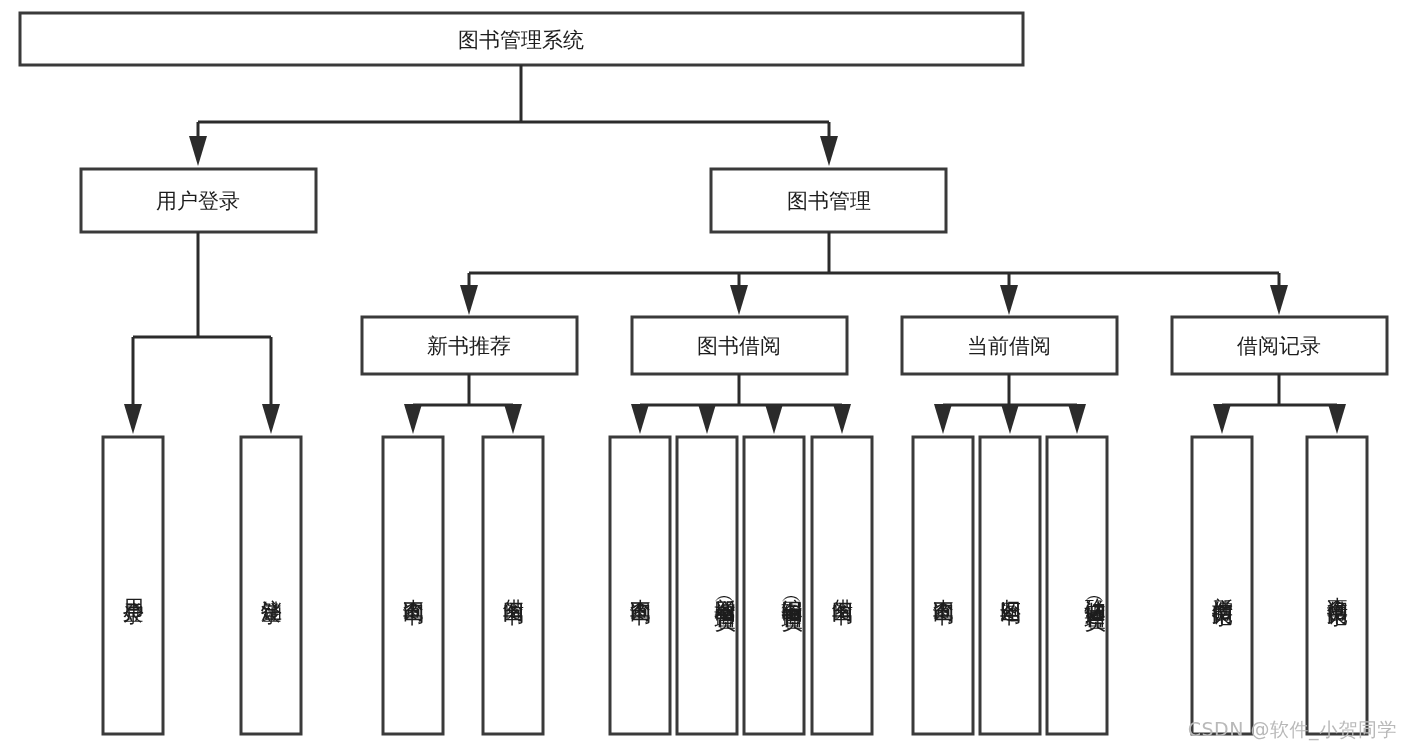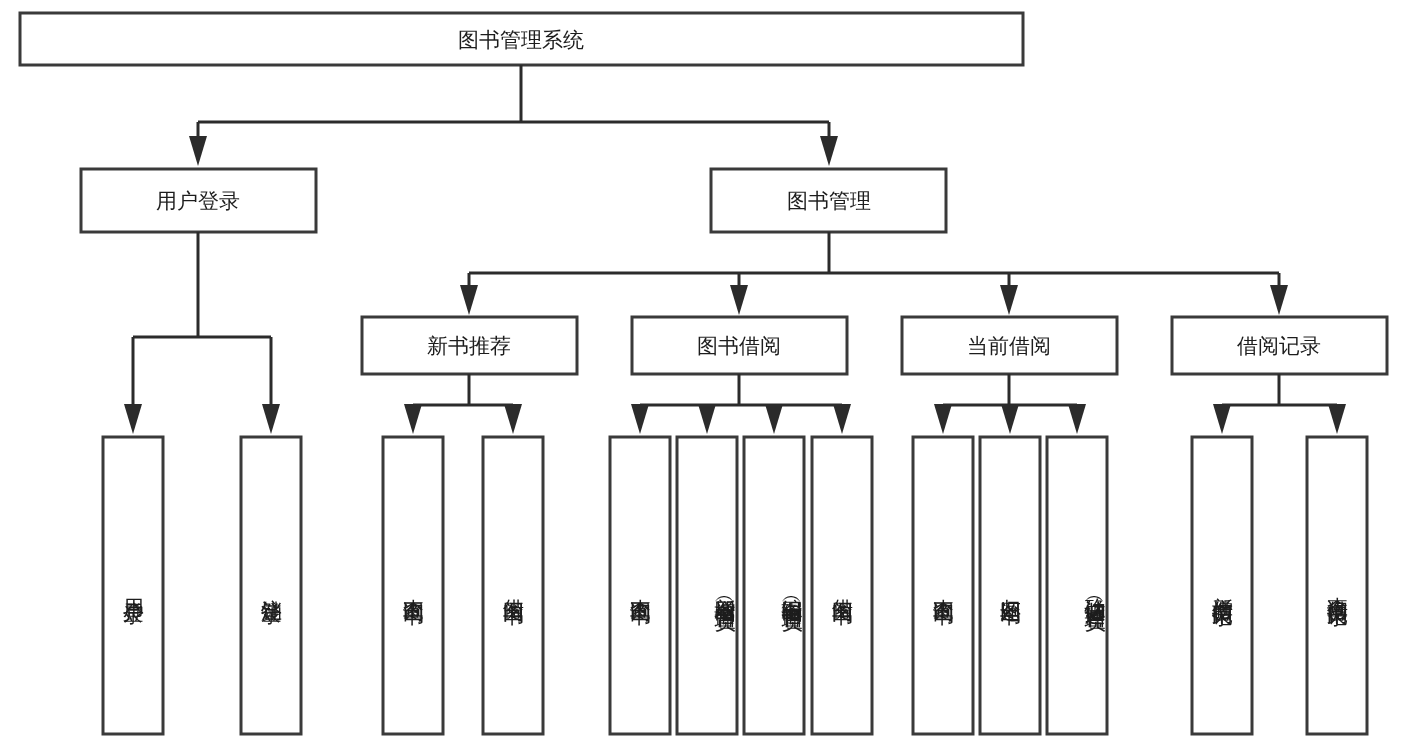--- a/index.html
+++ b/index.html
@@ -212,13 +212,14 @@
   <div class="leaf-label" style="left:744px; top:437px; width:60px; height:297px; align-items:flex-start; padding-top:8px; box-sizing:border-box;">编辑图书（管理员）</div>
   <div class="leaf-label" style="left:812px; top:437px; width:60px; height:297px;">借阅图书</div>
 
   <div class="leaf-label" style="left:913px; top:437px; width:60px; height:297px;">查询图书</div>
   <div class="leaf-label" style="left:980px; top:437px; width:60px; height:297px;">归还图书</div>
   <div class="leaf-label" style="left:1047px; top:437px; width:60px; height:297px; align-items:flex-start; padding-top:8px; box-sizing:border-box;">确认归还（管理员）</div>
 
   <div class="leaf-label" style="left:1192px; top:437px; width:60px; height:297px;">新增借阅记录</div>
   <div class="leaf-label" style="left:1307px; top:437px; width:60px; height:297px;">查询借阅记录</div>
 
+  <div class="watermark">CSDN @软件_小贺同学</div>
 </div>
 
 </body></html>

